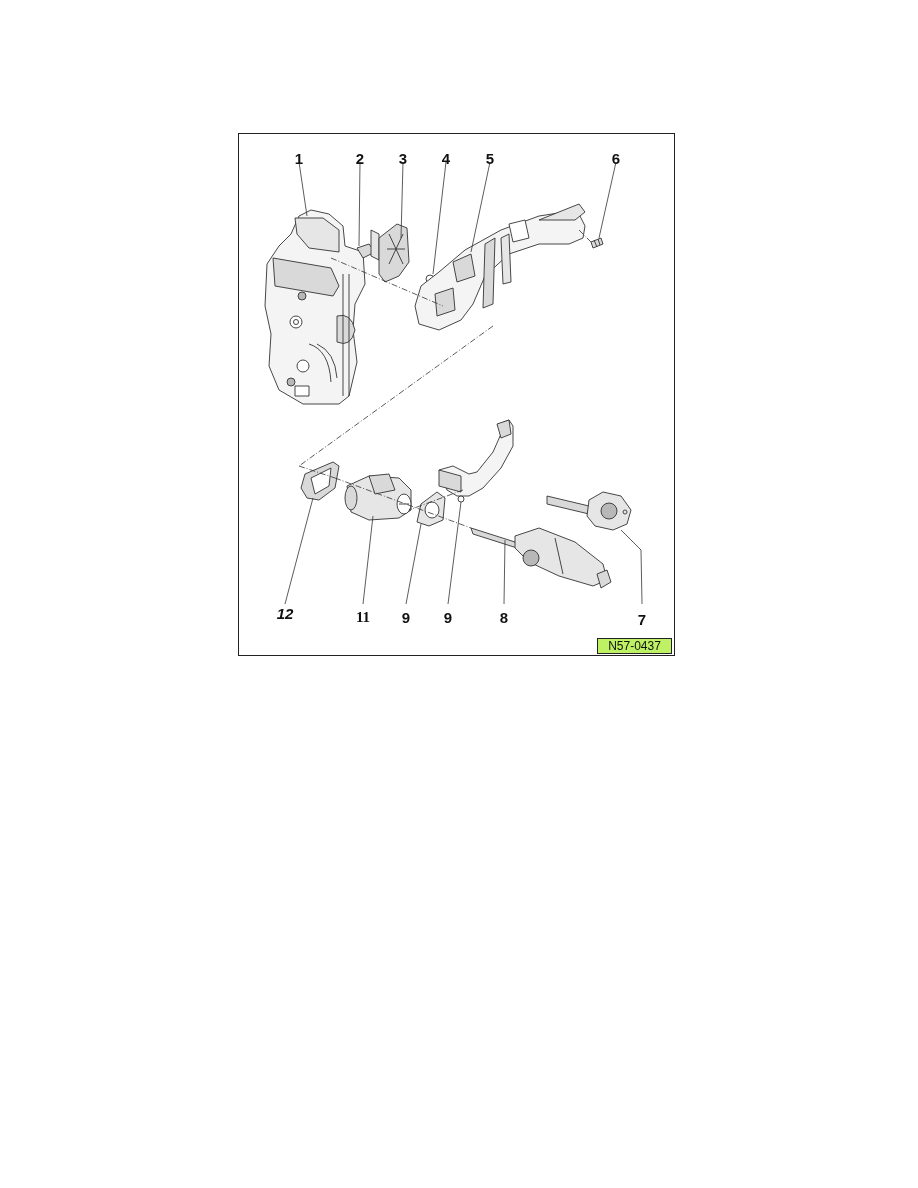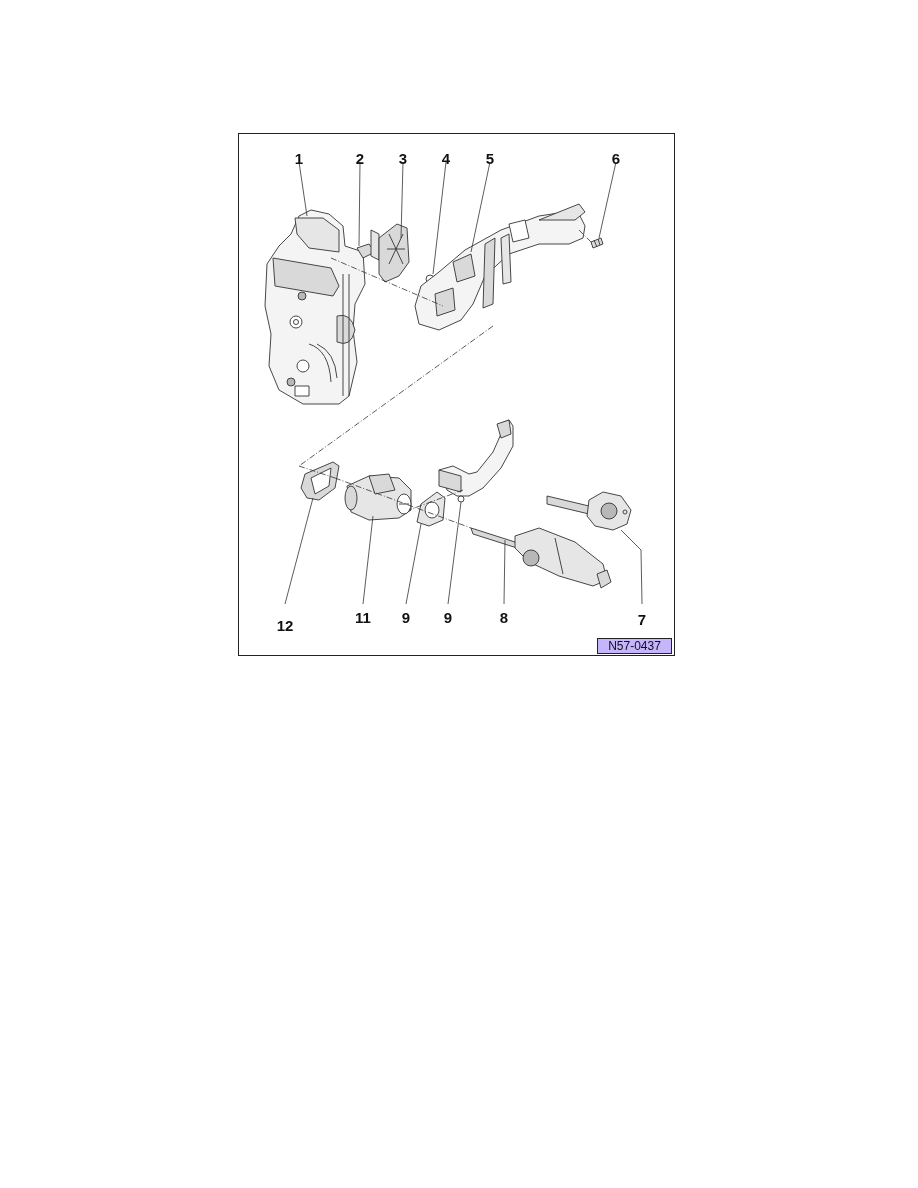--- a/index.html
+++ b/index.html
@@ -5,21 +5,21 @@
     html, body { margin: 0; padding: 0; background: #ffffff; }
     body { width: 918px; height: 1188px; position: relative; overflow: hidden;
            font-family: "Liberation Sans", sans-serif; }
     .figure-frame { position: absolute; left: 238px; top: 133px; width: 437px; height: 523px;
                     border: 1.5px solid #222; background: #fff; box-sizing: border-box; }
     .figure-svg { position: absolute; left: 0; top: 0; }
     .callout { position: absolute; font-weight: bold; font-size: 15px; color: #111;
                transform: translateX(-50%); line-height: 1; }
     .ref-box { position: absolute; left: 358px; top: 504px; width: 73px; height: 14px;
                border: 1.2px solid #222; font-size: 12px; line-height: 14px; text-align: center;
-               color: #111; background: #c4b5fd; }
+               color: #111; background: #bef264; }
   </style>
 </head>
 <body>
 
 <div class="figure-frame">
   <svg class="figure-svg" width="437" height="523" viewBox="0 0 437 523" xmlns="http://www.w3.org/2000/svg">
     <g stroke="#333" stroke-width="0.9" fill="none" stroke-linejoin="round">
 
       <g>
         <path d="M40 112 L52 100 L60 82 L72 76 L90 80 L104 92 L106 112 L124 118 L126 150 L116 170 L114 196 L118 228 L110 262 L100 270 L64 270 L40 256 L30 232 L32 200 L26 172 L28 130 Z" fill="#f4f4f4"></path>
@@ -136,21 +136,21 @@
       </g>
     </g>
   </svg>
 
   <span class="callout" style="left:60px; top:17px;">1</span>
   <span class="callout" style="left:121px; top:17px;">2</span>
   <span class="callout" style="left:164px; top:17px;">3</span>
   <span class="callout" style="left:207px; top:17px;">4</span>
   <span class="callout" style="left:251px; top:17px;">5</span>
   <span class="callout" style="left:377px; top:17px;">6</span>
-  <span class="callout" style="left:46px; top:484px;">12</span>
-  <span class="callout" style="left:124px; top:476px;">11</span>
+  <span class="callout" style="left:46px; top:472px;font-style:italic;">12</span>
+  <span class="callout" style="left:124px; top:476px;font-family:Liberation Serif, serif;">11</span>
   <span class="callout" style="left:167px; top:476px;">9</span>
   <span class="callout" style="left:209px; top:476px;">9</span>
   <span class="callout" style="left:265px; top:476px;">8</span>
   <span class="callout" style="left:403px; top:478px;">7</span>
 
   <div class="ref-box">N57-0437</div>
 </div>
 
 </body></html>

